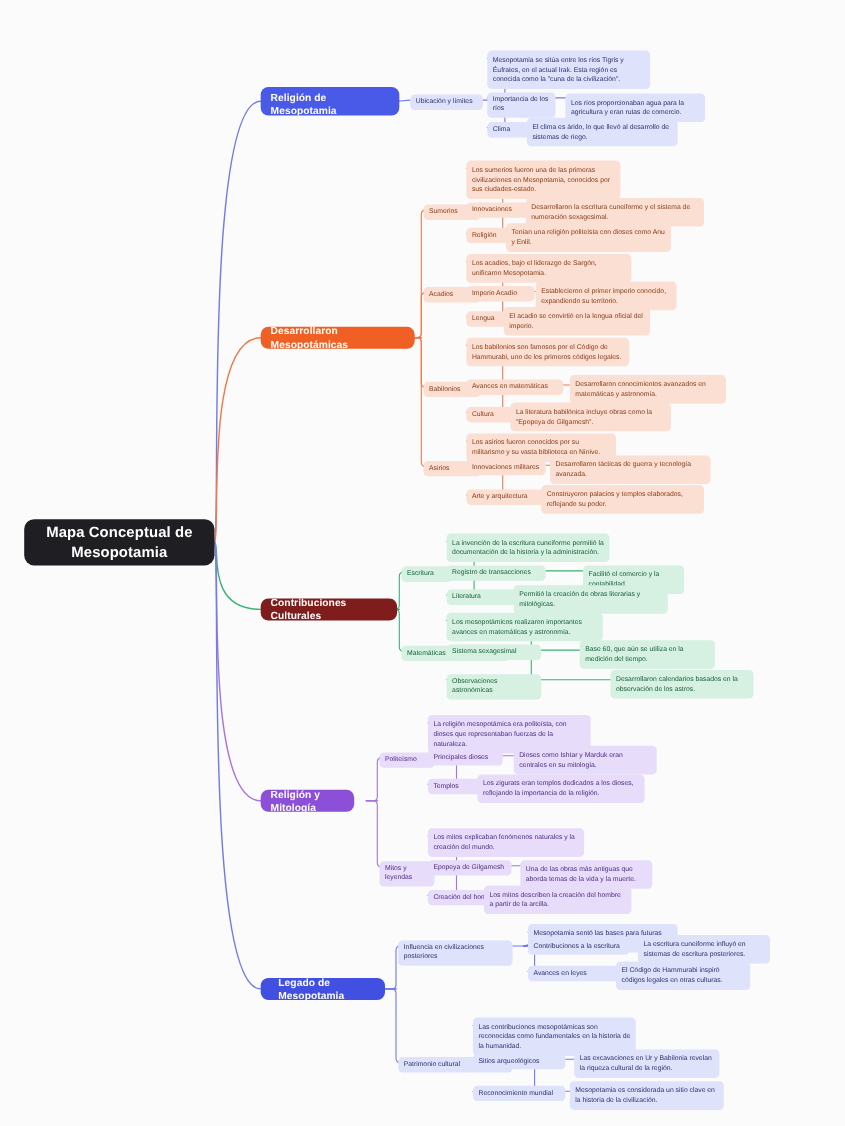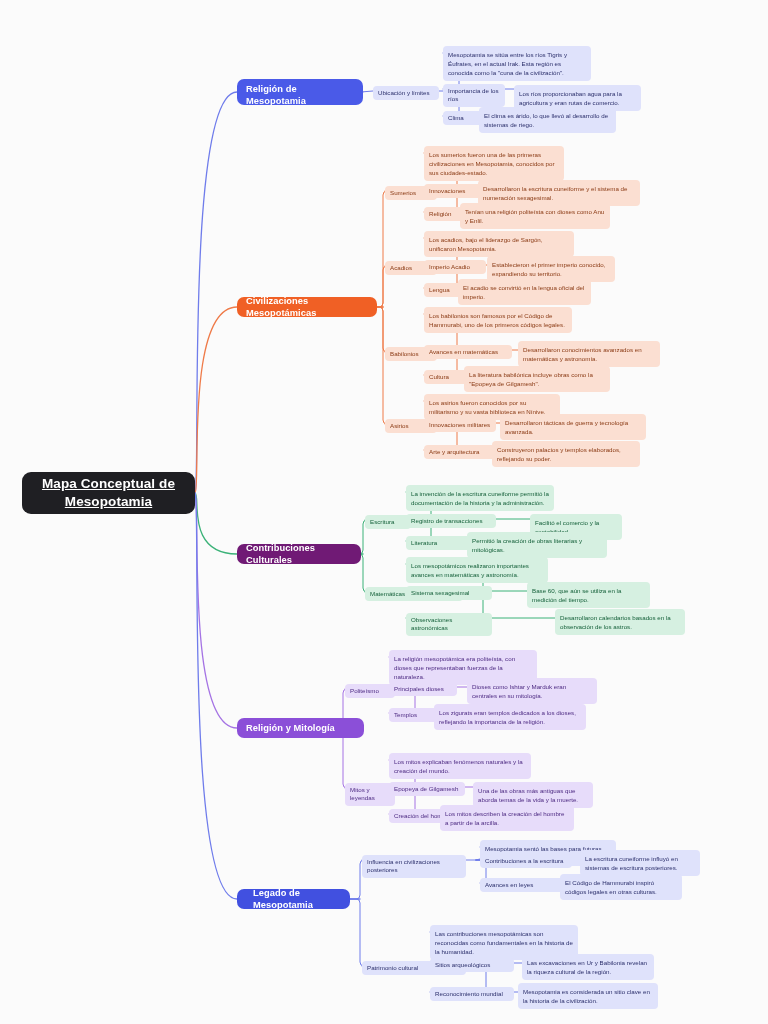--- a/index.html
+++ b/index.html
@@ -18,21 +18,20 @@
   
   .root{
     background:#1f1f23;color:#ffffff;
     border-radius:9px;
     font-size:13.5px;font-weight:600;
     line-height:1.35;
     text-align:center;
     display:flex;align-items:center;justify-content:center;
     padding:8px 10px;
     letter-spacing:.1px;
-    text-decoration:underline;
   }
 
   
   .l1{
     border-radius:7px;color:#ffffff;
     font-size:9.3px;font-weight:700;
     line-height:1.3;
     padding:5px 9px;
     display:flex;align-items:center;
     letter-spacing:.05px;
@@ -190,21 +189,21 @@
     </svg>
   <div id="nodes">
       <div class="node root" style="left: 22px; top: 472px; width: 173px; height: 42px; background: rgb(31, 31, 35);">Mapa Conceptual de Mesopotamia</div>
       <div class="node l1" style="left: 237px; top: 79px; width: 126px; height: 26px; background: rgb(74, 90, 232); align-items: flex-start; padding-top: 4px;">Religión de Mesopotamia</div>
       <div class="node l2" style="left: 373px; top: 85.5px; width: 66px; background: rgb(223, 226, 251); color: rgb(43, 47, 107); min-height: 11px;">Ubicación y límites</div>
       <div class="node l3" style="left: 443px; top: 46px; width: 148px; background: rgb(223, 226, 251); color: rgb(43, 47, 107);">Mesopotamia se sitúa entre los ríos Tigris y Éufrates, en el actual Irak. Esta región es conocida como la "cuna de la civilización".</div>
       <div class="node l2" style="left: 443px; top: 83.5px; width: 62px; background: rgb(223, 226, 251); color: rgb(43, 47, 107); min-height: 11px;">Importancia de los ríos</div>
       <div class="node l3" style="left: 514px; top: 85px; width: 127px; background: rgb(223, 226, 251); color: rgb(43, 47, 107);">Los ríos proporcionaban agua para la agricultura y eran rutas de comercio.</div>
       <div class="node l2" style="left: 443px; top: 110.5px; width: 62px; background: rgb(223, 226, 251); color: rgb(43, 47, 107); min-height: 11px;">Clima</div>
       <div class="node l3" style="left: 479px; top: 107px; width: 137px; background: rgb(223, 226, 251); color: rgb(43, 47, 107);">El clima es árido, lo que llevó al desarrollo de sistemas de riego.</div>
-      <div class="node l1" style="left: 237px; top: 297px; width: 140px; height: 20px; background: rgb(240, 96, 37);">Civilizaciones Mesopotámicas</div>
+      <div class="node l1" style="left: 237px; top: 297px; width: 140px; height: 20px; background: rgb(240, 96, 37);">Desarrollaron Mesopotámicas</div>
       <div class="node l2" style="left: 385px; top: 185.5px; width: 52px; background: rgb(251, 223, 210); color: rgb(138, 58, 20); min-height: 11px;">Sumerios</div>
       <div class="node l3" style="left: 424px; top: 146px; width: 140px; background: rgb(251, 223, 210); color: rgb(138, 58, 20);">Los sumerios fueron una de las primeras civilizaciones en Mesopotamia, conocidos por sus ciudades-estado.</div>
       <div class="node l2" style="left: 424px; top: 183.5px; width: 58px; background: rgb(251, 223, 210); color: rgb(138, 58, 20); min-height: 11px;">Innovaciones</div>
       <div class="node l3" style="left: 478px; top: 180px; width: 162px; background: rgb(251, 223, 210); color: rgb(138, 58, 20);">Desarrollaron la escritura cuneiforme y el sistema de numeración sexagesimal.</div>
       <div class="node l2" style="left: 424px; top: 206.5px; width: 58px; background: rgb(251, 223, 210); color: rgb(138, 58, 20); min-height: 11px;">Religión</div>
       <div class="node l3" style="left: 460px; top: 203px; width: 150px; background: rgb(251, 223, 210); color: rgb(138, 58, 20);">Tenían una religión politeísta con dioses como Anu y Enlil.</div>
       <div class="node l2" style="left: 385px; top: 260.5px; width: 52px; background: rgb(251, 223, 210); color: rgb(138, 58, 20); min-height: 11px;">Acadios</div>
       <div class="node l3" style="left: 424px; top: 231px; width: 150px; background: rgb(251, 223, 210); color: rgb(138, 58, 20);">Los acadios, bajo el liderazgo de Sargón, unificaron Mesopotamia.</div>
       <div class="node l2" style="left: 424px; top: 259.5px; width: 62px; background: rgb(251, 223, 210); color: rgb(138, 58, 20); min-height: 11px;">Imperio Acadio</div>
       <div class="node l3" style="left: 487px; top: 256px; width: 128px; background: rgb(251, 223, 210); color: rgb(138, 58, 20);">Establecieron el primer imperio conocido, expandiendo su territorio.</div>
@@ -215,34 +214,34 @@
       <div class="node l2" style="left: 424px; top: 344.5px; width: 88px; background: rgb(251, 223, 210); color: rgb(138, 58, 20); min-height: 11px;">Avances en matemáticas</div>
       <div class="node l3" style="left: 518px; top: 341px; width: 142px; background: rgb(251, 223, 210); color: rgb(138, 58, 20);">Desarrollaron conocimientos avanzados en matemáticas y astronomía.</div>
       <div class="node l2" style="left: 424px; top: 369.5px; width: 88px; background: rgb(251, 223, 210); color: rgb(138, 58, 20); min-height: 11px;">Cultura</div>
       <div class="node l3" style="left: 464px; top: 366px; width: 146px; background: rgb(251, 223, 210); color: rgb(138, 58, 20);">La literatura babilónica incluye obras como la "Epopeya de Gilgamesh".</div>
       <div class="node l2" style="left: 385px; top: 418.5px; width: 52px; background: rgb(251, 223, 210); color: rgb(138, 58, 20); min-height: 11px;">Asirios</div>
       <div class="node l3" style="left: 424px; top: 394px; width: 136px; background: rgb(251, 223, 210); color: rgb(138, 58, 20);">Los asirios fueron conocidos por su militarismo y su vasta biblioteca en Nínive.</div>
       <div class="node l2" style="left: 424px; top: 417.5px; width: 72px; background: rgb(251, 223, 210); color: rgb(138, 58, 20); min-height: 11px;">Innovaciones militares</div>
       <div class="node l3" style="left: 500px; top: 414px; width: 146px; background: rgb(251, 223, 210); color: rgb(138, 58, 20);">Desarrollaron tácticas de guerra y tecnología avanzada.</div>
       <div class="node l2" style="left: 424px; top: 444.5px; width: 72px; background: rgb(251, 223, 210); color: rgb(138, 58, 20); min-height: 11px;">Arte y arquitectura</div>
       <div class="node l3" style="left: 492px; top: 441px; width: 148px; background: rgb(251, 223, 210); color: rgb(138, 58, 20);">Construyeron palacios y templos elaborados, reflejando su poder.</div>
-      <div class="node l1" style="left: 237px; top: 544px; width: 124px; height: 20px; background: #701a75;">Contribuciones Culturales</div>
+      <div class="node l1" style="left: 237px; top: 544px; width: 124px; height: 20px; background: #7f1d1d;">Contribuciones Culturales</div>
       <div class="node l2" style="left: 365px; top: 514.5px; width: 46px; background: rgb(214, 240, 225); color: rgb(21, 96, 58); min-height: 11px;">Escritura</div>
       <div class="node l3" style="left: 406px; top: 485px; width: 148px; background: rgb(214, 240, 225); color: rgb(21, 96, 58);">La invención de la escritura cuneiforme permitió la documentación de la historia y la administración.</div>
       <div class="node l2" style="left: 406px; top: 513.5px; width: 90px; background: rgb(214, 240, 225); color: rgb(21, 96, 58); min-height: 11px;">Registro de transacciones</div>
       <div class="node l3" style="left: 530px; top: 514px; width: 92px; background: rgb(214, 240, 225); color: rgb(21, 96, 58);">Facilitó el comercio y la contabilidad.</div>
       <div class="node l2" style="left: 406px; top: 535.5px; width: 90px; background: rgb(214, 240, 225); color: rgb(21, 96, 58); min-height: 11px;">Literatura</div>
       <div class="node l3" style="left: 467px; top: 532px; width: 140px; background: rgb(214, 240, 225); color: rgb(21, 96, 58);">Permitió la creación de obras literarias y mitológicas.</div>
       <div class="node l2" style="left: 365px; top: 586.5px; width: 98px; background: rgb(214, 240, 225); color: rgb(21, 96, 58); min-height: 11px;">Matemáticas y Astronomía</div>
       <div class="node l3" style="left: 406px; top: 557px; width: 142px; background: rgb(214, 240, 225); color: rgb(21, 96, 58);">Los mesopotámicos realizaron importantes avances en matemáticas y astronomía.</div>
       <div class="node l2" style="left: 406px; top: 585.5px; width: 86px; background: rgb(214, 240, 225); color: rgb(21, 96, 58); min-height: 11px;">Sistema sexagesimal</div>
       <div class="node l3" style="left: 527px; top: 582px; width: 123px; background: rgb(214, 240, 225); color: rgb(21, 96, 58);">Base 60, que aún se utiliza en la medición del tiempo.</div>
       <div class="node l2" style="left: 406px; top: 612.5px; width: 86px; background: rgb(214, 240, 225); color: rgb(21, 96, 58); min-height: 11px;">Observaciones astronómicas</div>
       <div class="node l3" style="left: 555px; top: 609px; width: 130px; background: rgb(214, 240, 225); color: rgb(21, 96, 58);">Desarrollaron calendarios basados en la observación de los astros.</div>
-      <div class="node l1" style="left: 237px; top: 718px; width: 127px; height: 20px; background: rgb(139, 79, 216);">Religión y Mitología</div>
+      <div class="node l1" style="left: 237px; top: 718px; width: 85px; height: 20px; background: rgb(139, 79, 216);">Religión y Mitología</div>
       <div class="node l2" style="left: 345px; top: 683.5px; width: 50px; background: rgb(231, 220, 250); color: rgb(77, 42, 130); min-height: 11px;">Politeísmo</div>
       <div class="node l3" style="left: 389px; top: 650px; width: 148px; background: rgb(231, 220, 250); color: rgb(77, 42, 130);">La religión mesopotámica era politeísta, con dioses que representaban fuerzas de la naturaleza.</div>
       <div class="node l2" style="left: 389px; top: 681.5px; width: 68px; background: rgb(231, 220, 250); color: rgb(77, 42, 130); min-height: 11px;">Principales dioses</div>
       <div class="node l3" style="left: 467px; top: 678px; width: 130px; background: rgb(231, 220, 250); color: rgb(77, 42, 130);">Dioses como Ishtar y Marduk eran centrales en su mitología.</div>
       <div class="node l2" style="left: 389px; top: 707.5px; width: 68px; background: rgb(231, 220, 250); color: rgb(77, 42, 130); min-height: 11px;">Templos</div>
       <div class="node l3" style="left: 434px; top: 704px; width: 152px; background: rgb(231, 220, 250); color: rgb(77, 42, 130);">Los zigurats eran templos dedicados a los dioses, reflejando la importancia de la religión.</div>
       <div class="node l2" style="left: 345px; top: 782.5px; width: 50px; background: rgb(231, 220, 250); color: rgb(77, 42, 130); min-height: 11px;">Mitos y leyendas</div>
       <div class="node l3" style="left: 389px; top: 753px; width: 142px; background: rgb(231, 220, 250); color: rgb(77, 42, 130);">Los mitos explicaban fenómenos naturales y la creación del mundo.</div>
       <div class="node l2" style="left: 389px; top: 781.5px; width: 76px; background: rgb(231, 220, 250); color: rgb(77, 42, 130); min-height: 11px;">Epopeya de Gilgamesh</div>
       <div class="node l3" style="left: 473px; top: 782px; width: 120px; background: rgb(231, 220, 250); color: rgb(77, 42, 130);">Una de las obras más antiguas que aborda temas de la vida y la muerte.</div>

